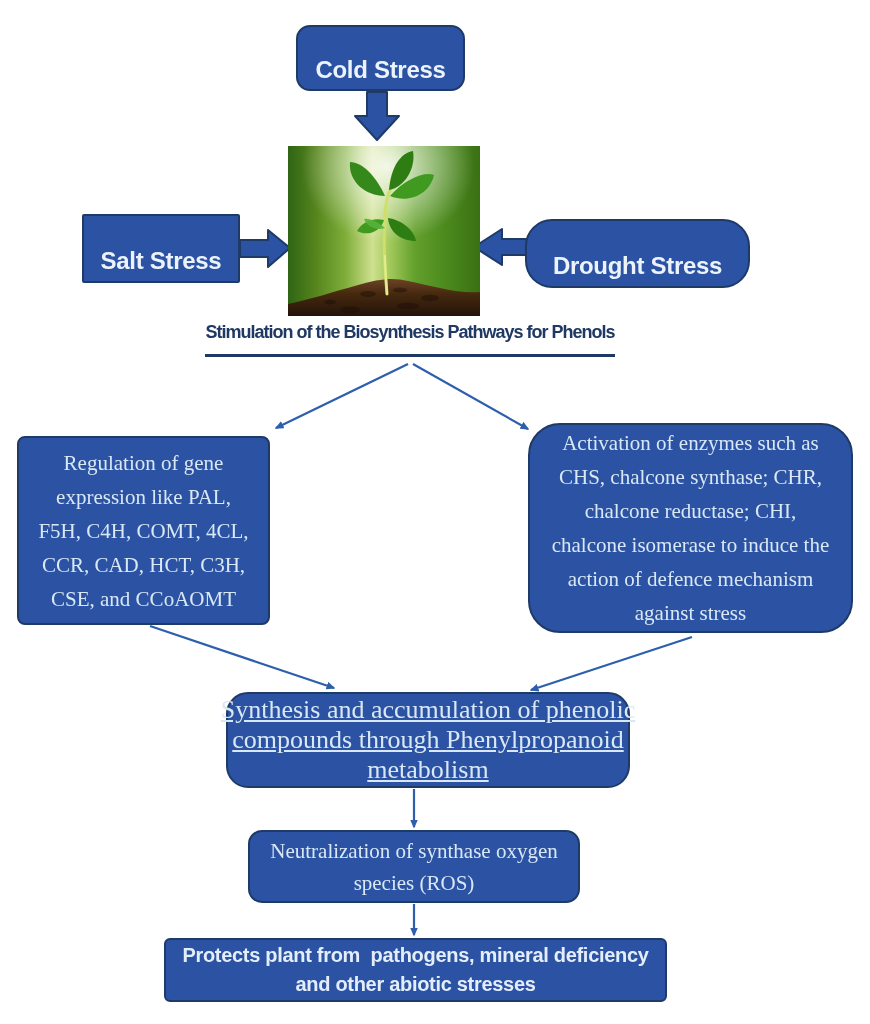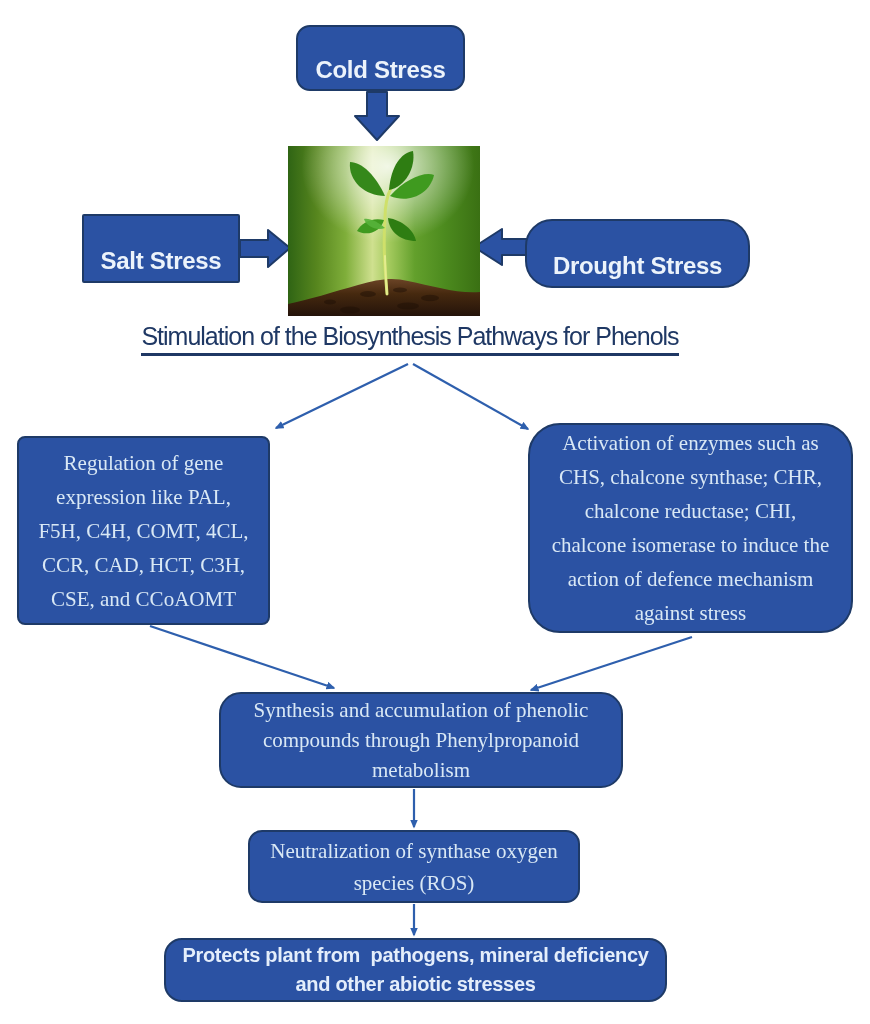--- a/index.html
+++ b/index.html
@@ -21,32 +21,32 @@
     color:var(--node-text);text-align:center;box-sizing:border-box;
   }
   .sans-label{font-family:"Liberation Sans",sans-serif;font-weight:600;font-size:24px;color:#ecf3fb;letter-spacing:-0.3px;margin-top:24px;}
   .serif .ln{font-family:"Liberation Serif",serif;}
   .ln{white-space:pre;}
   #cold-box{left:296px;top:25px;width:169px;height:66px;border-radius:14px;}
   #salt-box{left:82px;top:214px;width:158px;height:69px;border-radius:2px;}
   #drought-box{left:525px;top:219px;width:225px;height:69px;border-radius:27px;}
   #gene-box{left:17px;top:436px;width:253px;height:189px;border-radius:8px;font-size:21px;line-height:34px;}
   #enzyme-box{left:528px;top:423px;width:325px;height:210px;border-radius:32px;font-size:21px;line-height:34px;}
-  #synth-box{left:219px;top:692px;width:404px;height:96px;border-radius:22px;font-size:21px;line-height:30px;}
+  #synth-box{left:226px;top:692px;width:404px;height:96px;border-radius:22px;font-size:26px;line-height:30px;text-decoration:underline;}
   #ros-box{left:248px;top:830px;width:332px;height:73px;border-radius:14px;font-size:21px;line-height:32px;}
-  #protect-box{left:164px;top:938px;width:503px;height:64px;border-radius:18px;}
+  #protect-box{left:164px;top:938px;width:503px;height:64px;border-radius:6px;}
   #protect-box .ln{font-family:"Liberation Sans",sans-serif;font-weight:600;font-size:20px;line-height:29px;letter-spacing:-0.3px;color:#e4eefb;}
   .photo{position:absolute;left:288px;top:146px;width:192px;height:170px;}
   .photo svg{display:block;}
   .title-wrap{
     position:absolute;left:35px;top:322px;width:750px;text-align:center;
   }
   .title-wrap span{
-    font-family:"Liberation Sans",sans-serif;font-weight:400;font-size:25px;letter-spacing:-1px;
-    color:var(--title-text);border-bottom:3px solid var(--title-text);padding-bottom:3px;white-space:nowrap;
+    font-family:"Liberation Sans",sans-serif;font-weight:700;font-size:18px;letter-spacing:-1px;
+    color:var(--title-text);border-bottom:3px solid var(--title-text);padding-bottom:12px;white-space:nowrap;
   }
   .blockarrow{fill:var(--node-fill);stroke:var(--node-border);stroke-width:2;stroke-linejoin:round;}
   .thin{stroke:var(--arrow);stroke-width:2.2;fill:none;}
   .mhead{fill:var(--arrow);}
 </style>
 </head>
 <body>
 
 <div class="canvas">
 

